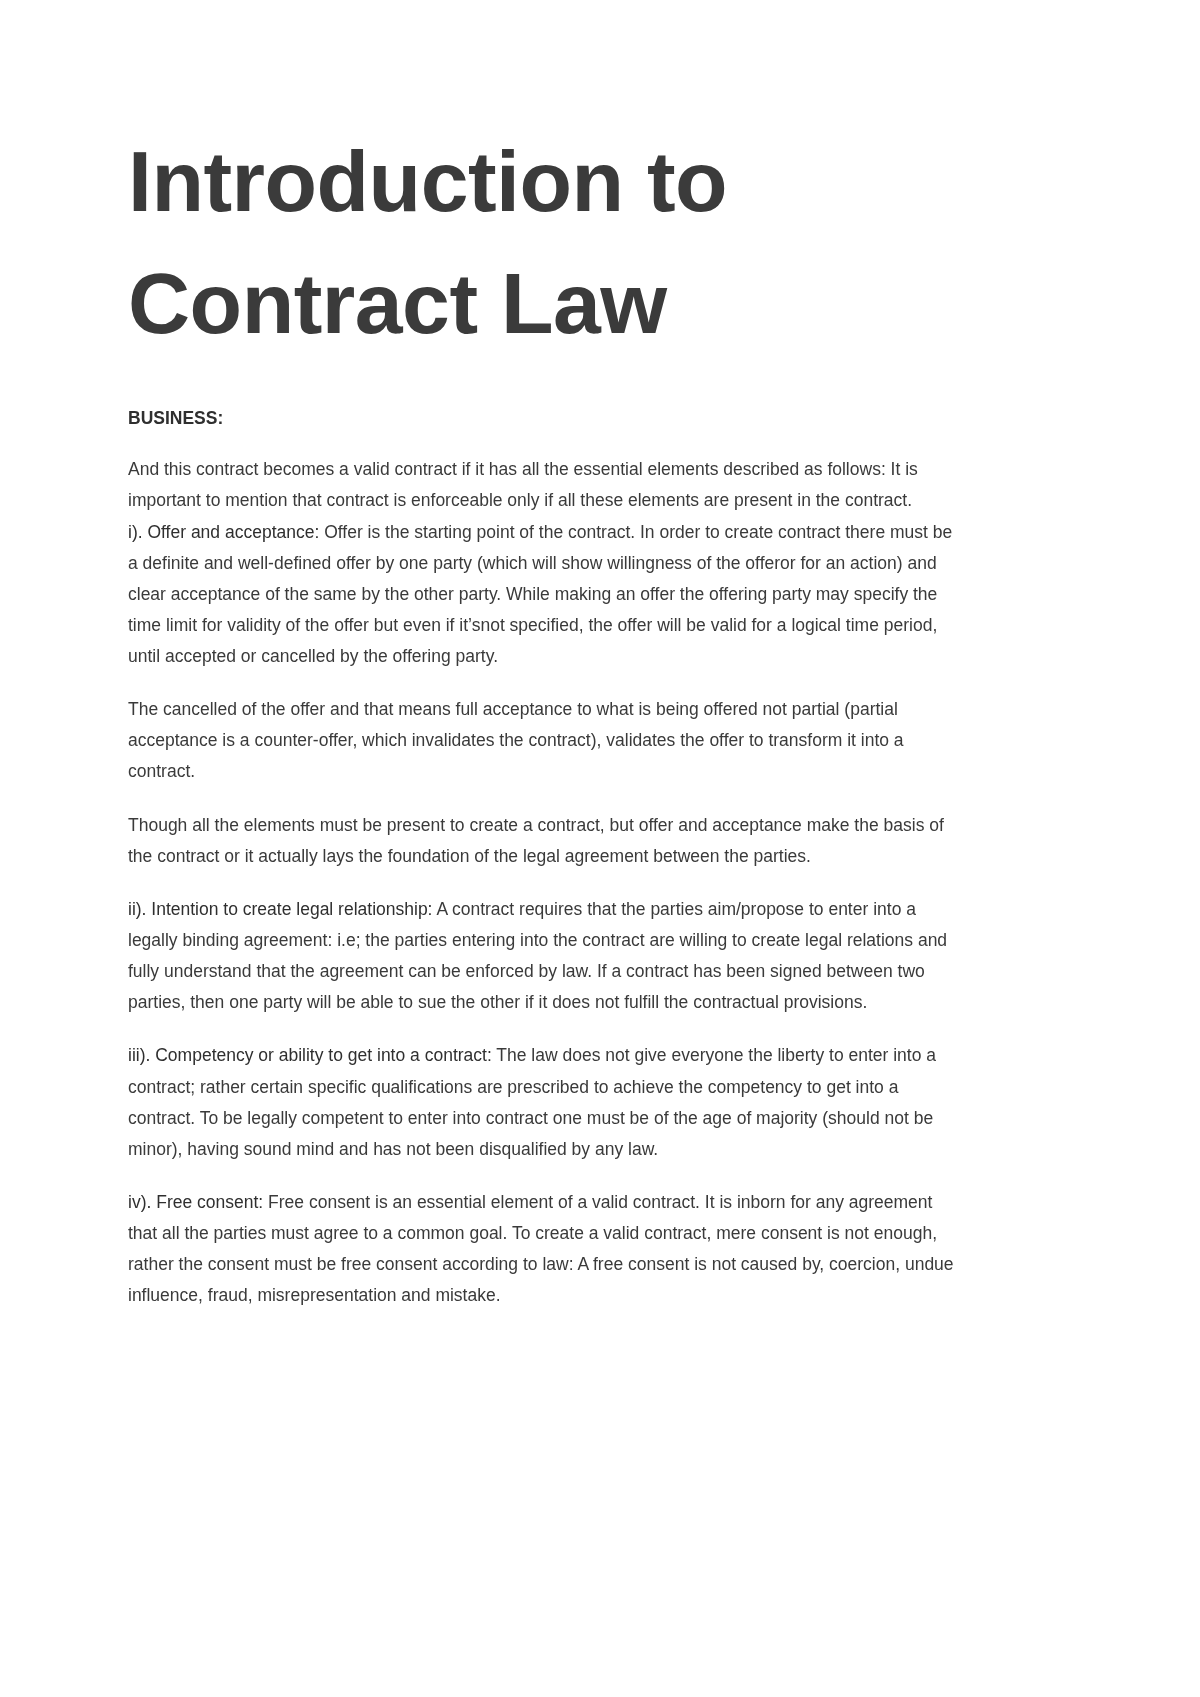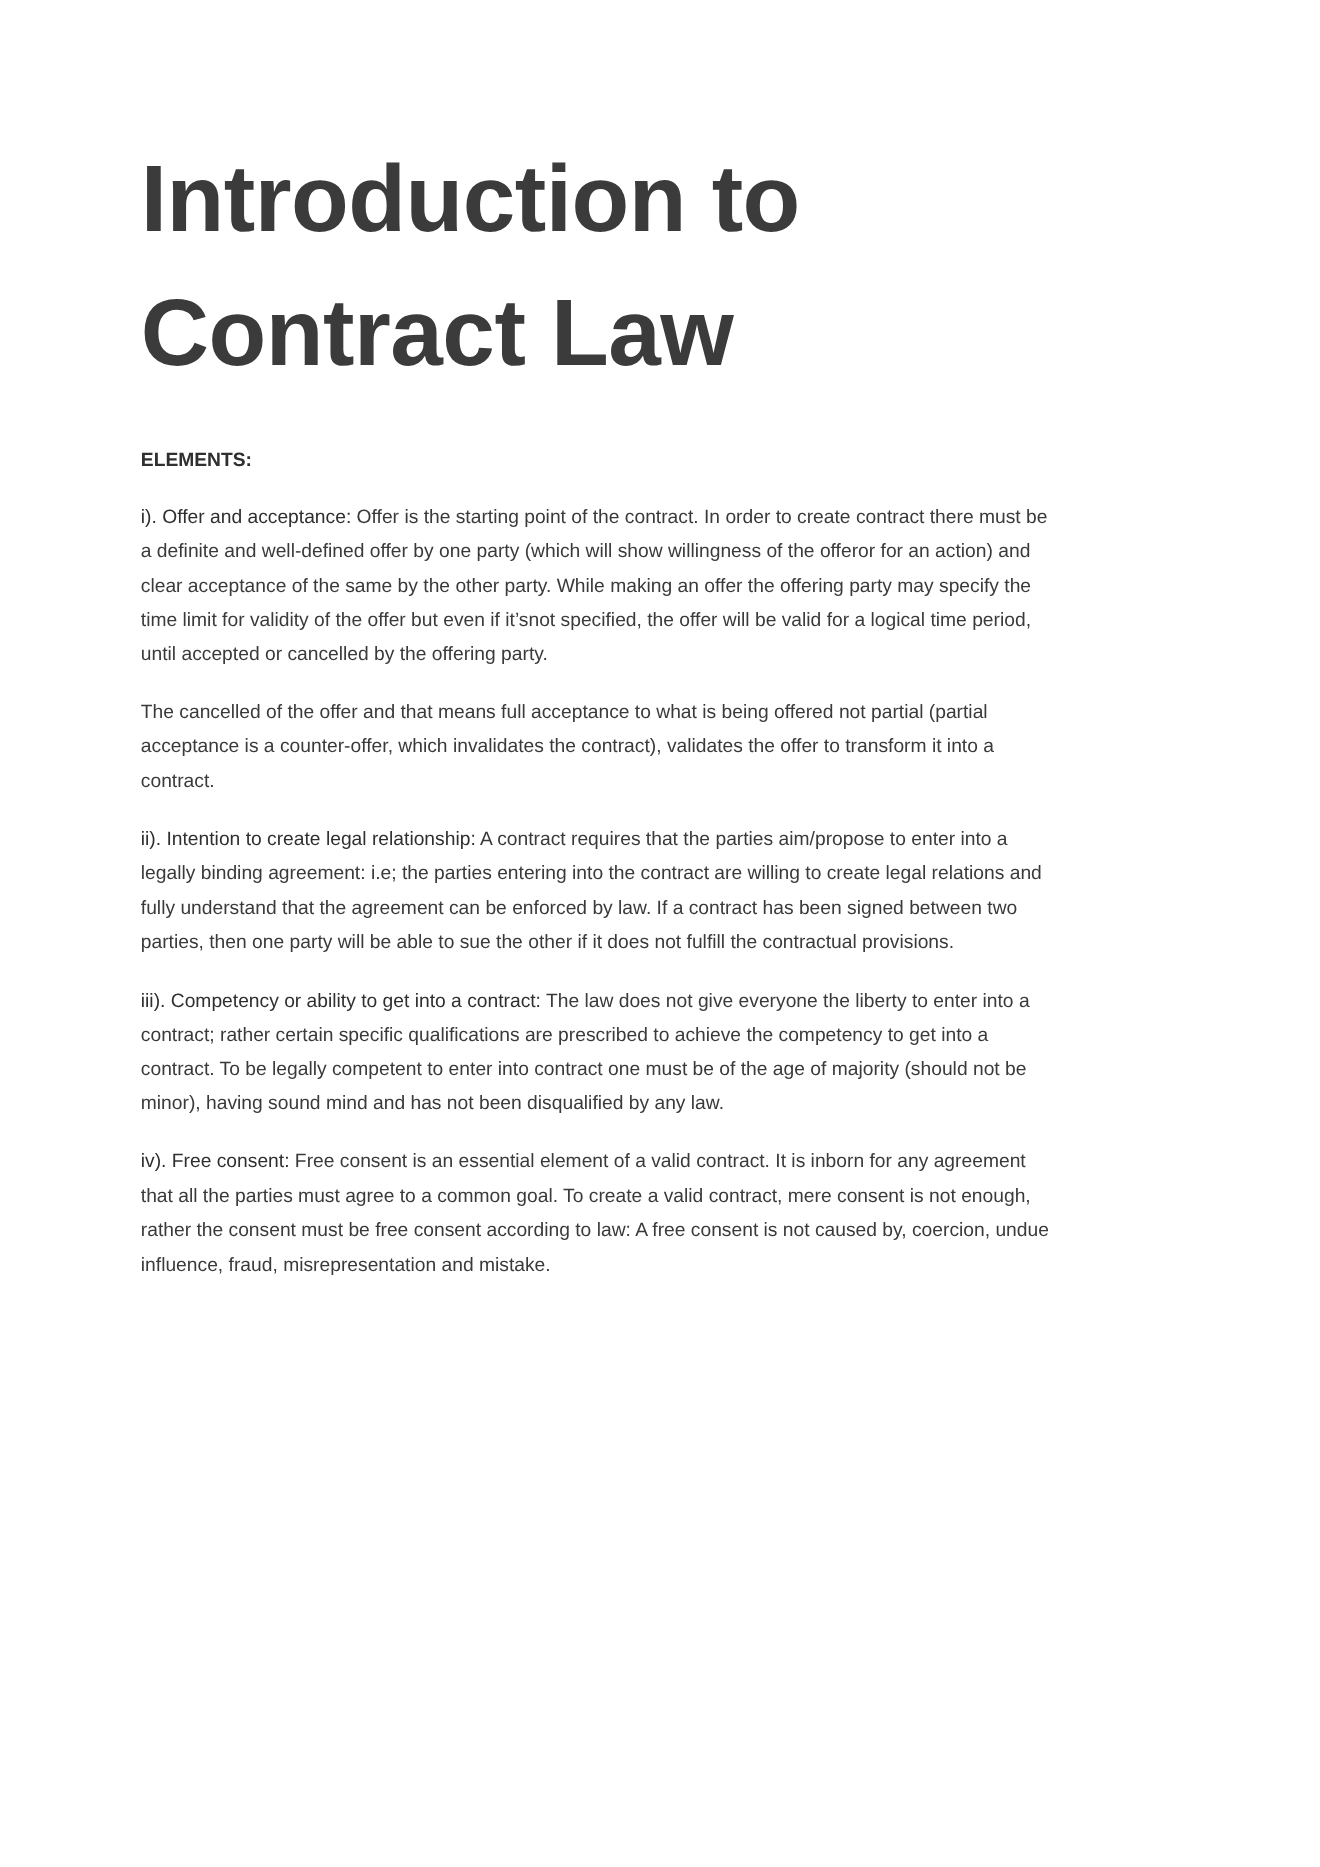--- a/index.html
+++ b/index.html
@@ -54,35 +54,41 @@
   }
 </style>
 </head>
 <body>
 
 <div class="page">
 
   <h1 class="doc-title">Introduction to Contract Law</h1>
 
   <div>
-    <h2 class="section-heading">ELEMENTS:</h2>
+    <h2 class="section-heading">BUSINESS:</h2>
 
 
+    <p class="para">
+      <span>And this contract becomes a valid contract if it has all the essential elements described as follows: It is important to mention that contract is enforceable only if all these elements are present in the contract.</span>
+    </p>
   </div>
 
   <div>
 
     <p class="para">
       <span class="lead">i). Offer and acceptance:</span><span> Offer is the starting point of the contract. In order to create contract there must be a definite and well-defined offer by one party (which will show willingness of the offeror for an action) and clear acceptance of the same by the other party. While making an offer the offering party may specify the time limit for validity of the offer but even if it’snot specified, the offer will be valid for a logical time period, until accepted or cancelled by the offering party.</span>
     </p>
 
     <p class="para">
       <span>The cancelled of the offer and that means full acceptance to what is being offered not partial (partial acceptance is a counter-offer, which invalidates the contract), validates the offer to transform it into a contract.</span>
     </p>
 
+    <p class="para">
+      <span>Though all the elements must be present to create a contract, but offer and acceptance make the basis of the contract or it actually lays the foundation of the legal agreement between the parties.</span>
+    </p>
 
     <p class="para">
       <span class="lead">ii). Intention to create legal relationship:</span><span> A contract requires that the parties aim/propose to enter into a legally binding agreement: i.e; the parties entering into the contract are willing to create legal relations and fully understand that the agreement can be enforced by law. If a contract has been signed between two parties, then one party will be able to sue the other if it does not fulfill the contractual provisions.</span>
     </p>
 
     <p class="para">
       <span class="lead">iii). Competency or ability to get into a contract:</span><span> The law does not give everyone the liberty to enter into a contract; rather certain specific qualifications are prescribed to achieve the competency to get into a contract. To be legally competent to enter into contract one must be of the age of majority (should not be minor), having sound mind and has not been disqualified by any law.</span>
     </p>
 
     <p class="para">

